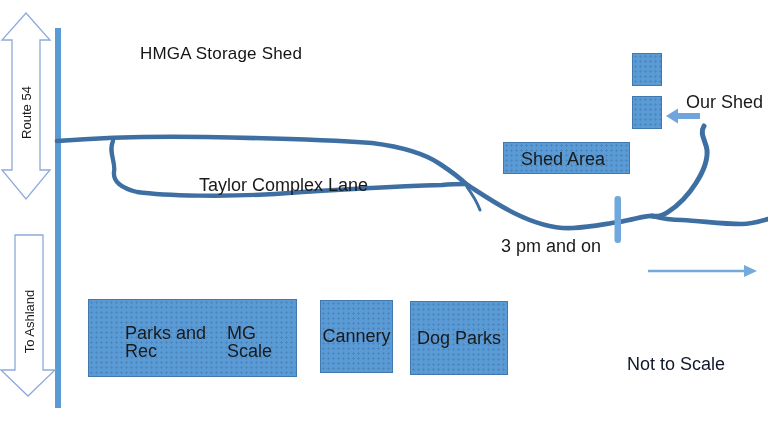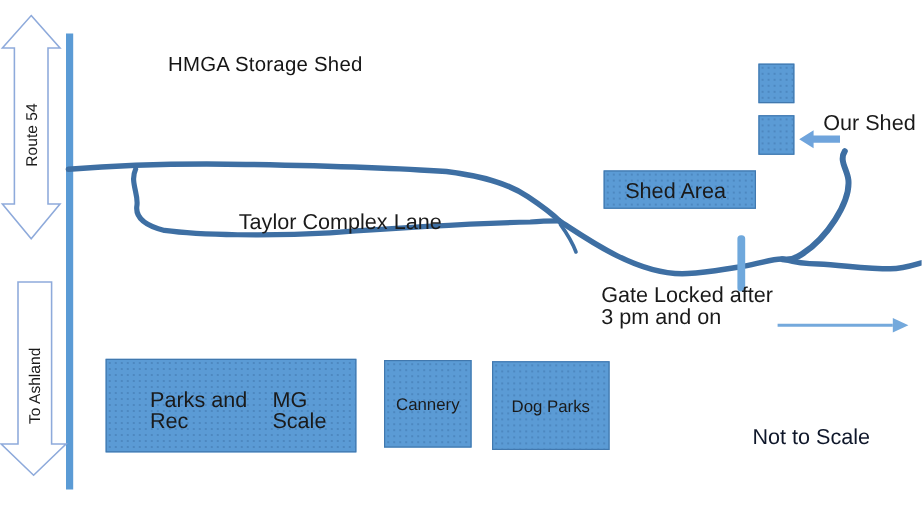--- a/index.html
+++ b/index.html
@@ -21,21 +21,21 @@
   }
   .bldg{
     position:absolute;background:#5B9BD5;border:1px solid #4178AE;
     box-sizing:border-box;
     background-image:radial-gradient(rgba(30,70,120,0.22) 1px, transparent 1.3px);
     background-size:5px 5px;
   }
   .bldg .label{position:absolute;}
   .center-label{
     position:absolute;inset:0;display:flex;align-items:center;justify-content:center;
-    font-size:14px;color:#1a1a1a;
+    font-size:18px;color:#1a1a1a;
   }
   .red{color:#0f172a;}
 </style>
 </head>
 <body>
 
 <svg id="map-canvas" viewBox="0 0 768 432" xmlns="http://www.w3.org/2000/svg">
 
   <line x1="58" y1="28" x2="58" y2="408" stroke="#5B9BD5" stroke-width="6"></line>
 
@@ -69,21 +69,20 @@
 <div class="abs label" style="left:199px;top:150px;margin-top:26px;">Taylor Complex Lane</div>
 
 <div class="bldg" style="left:503px;top:98px;width:127px;height:32px;margin-top:44px;">
   <div class="label" style="left:17px;top:7px;">Shed Area</div>
 </div>
 <div class="bldg" style="left:632px;top:53px;width:30px;height:33px;"></div>
 <div class="bldg" style="left:632px;top:96px;width:30px;height:33px;"></div>
 <div class="abs label" style="left:686px;top:93px;">Our Shed</div>
 
 <div class="abs label" style="left:501px;top:237px;">
-  <div>Gate Locked after</div>
   <div>3 pm and on</div>
 </div>
 
 <div class="abs label" style="left:641px;top:227px;">
 </div>
 
 <div class="bldg" style="left:88px;top:299px;width:209px;height:78px;">
   <div class="label" style="left:36px;top:24px;">
     <div>Parks and</div>
     <div>Rec</div>

